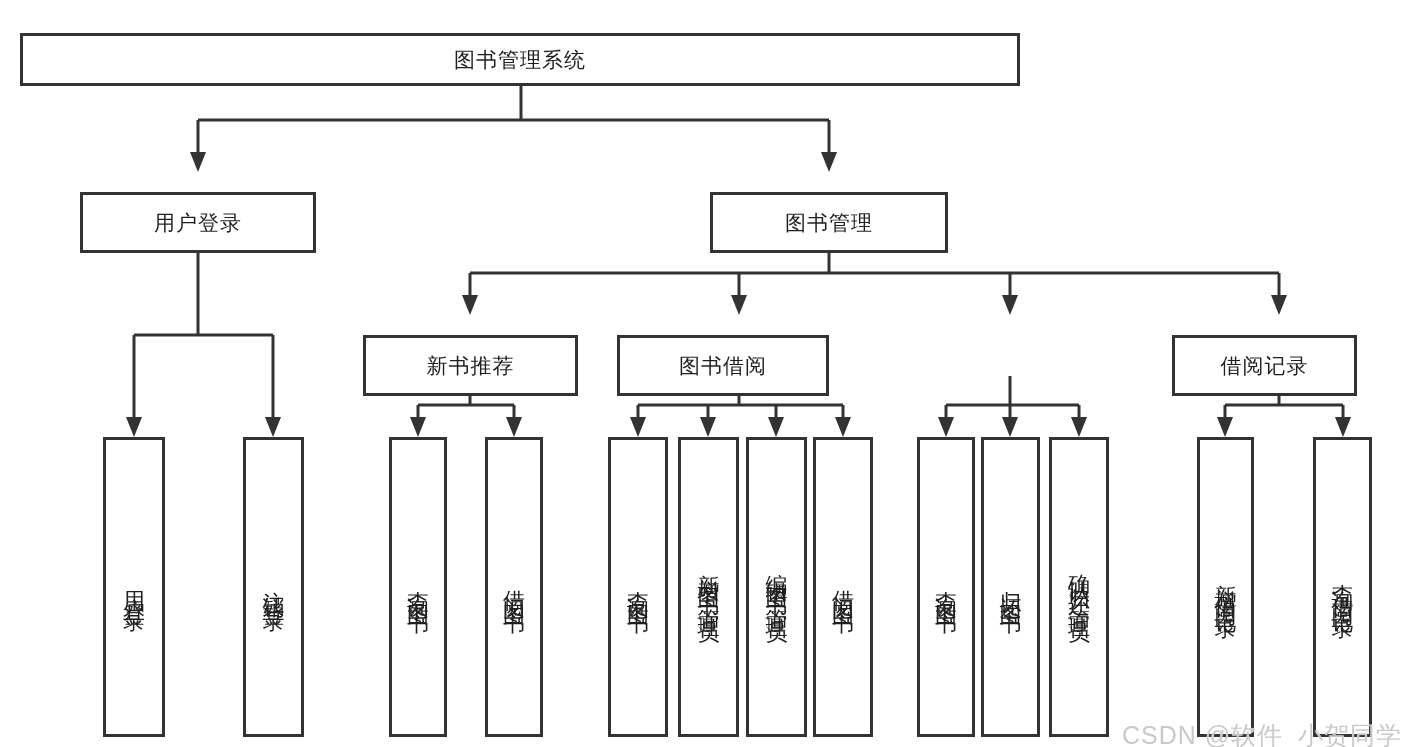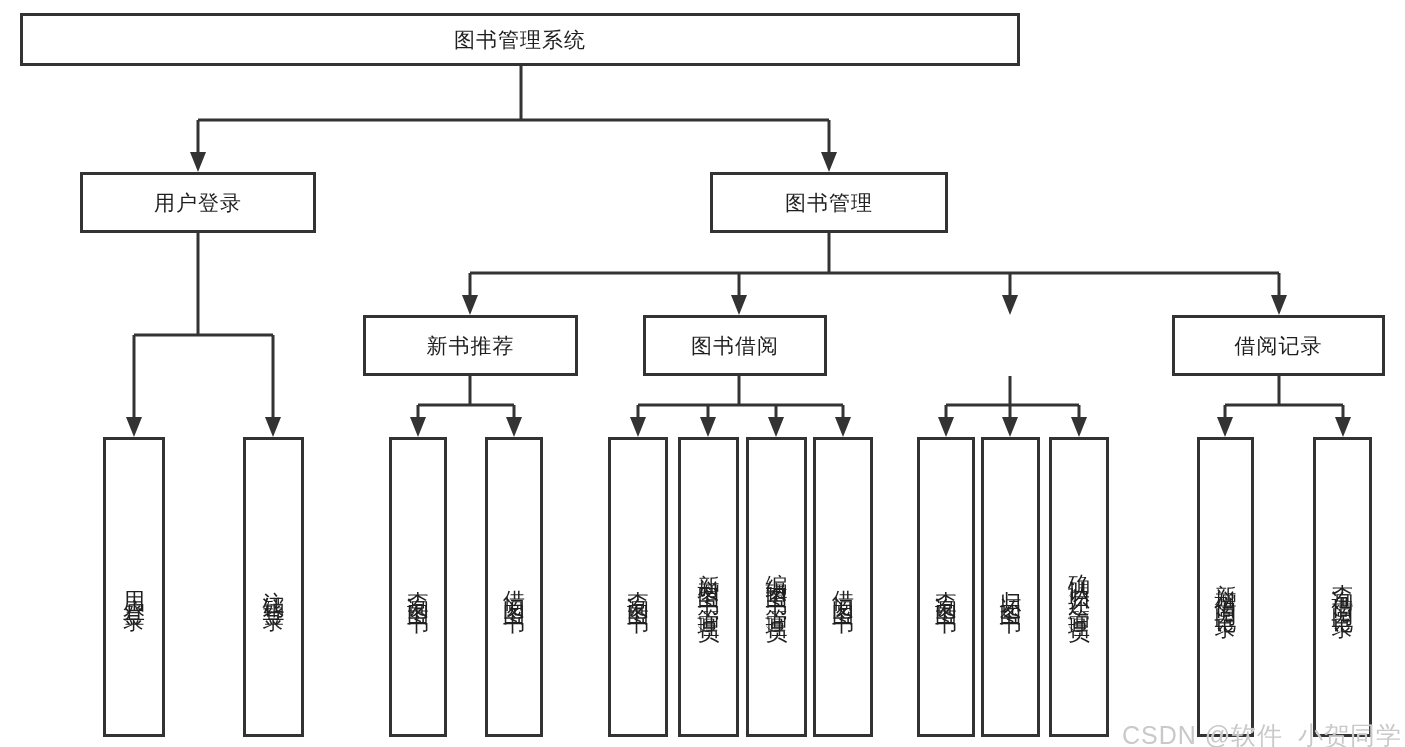--- a/index.html
+++ b/index.html
@@ -13,21 +13,21 @@
   body{font-family:"Liberation Sans","DejaVu Sans",sans-serif;color:var(--text);}
   .canvas{position:relative;width:1405px;height:747px;background:var(--bg);}
   .wires{position:absolute;left:0;top:0;width:1405px;height:747px;}
   .node{
     position:absolute;
     border:3px solid var(--line);
     background:#fff;
     display:flex;align-items:center;justify-content:center;
     text-align:center;
   }
-  .h-node{font-size:21px;letter-spacing:1px;}
+  .h-node{font-size:21px;letter-spacing:1px;margin-top:20px;}
   .v-node{padding:4px 0;}
   .v-node .vtext{
     writing-mode:vertical-rl;
     text-orientation:mixed;
     font-size:22px;
     letter-spacing:7px;
     line-height:1;
     white-space:nowrap;
   }
   .watermark{
@@ -125,24 +125,24 @@
   <div class="node h-node" style="left:80px;top:172px;width:236px;height:61px;">
     <span>用户登录</span>
   </div>
   <div class="node h-node" style="left:363px;top:315px;width:215px;height:61px;">
     <span>新书推荐</span>
   </div>
 
   <div class="node h-node" style="left:710px;top:172px;width:238px;height:61px;">
     <span>图书管理</span>
   </div>
-  <div class="node h-node" style="left:643px;top:315px;width:184px;height:61px;">
+  <div class="node h-node" style="left:617px;top:315px;width:212px;height:61px;">
     <span>图书借阅</span>
   </div>
-  <div class="node h-node" style="left:1172px;top:315px;width:213px;height:61px;">
+  <div class="node h-node" style="left:1172px;top:315px;width:185px;height:61px;">
     <span>借阅记录</span>
   </div>
 
   <div class="node v-node" style="left:103px;top:437px;width:62px;height:300px;">
     <span class="vtext">用户登录</span>
   </div>
   <div class="node v-node" style="left:243px;top:437px;width:61px;height:300px;">
     <span class="vtext">注销登录</span>
   </div>
 

